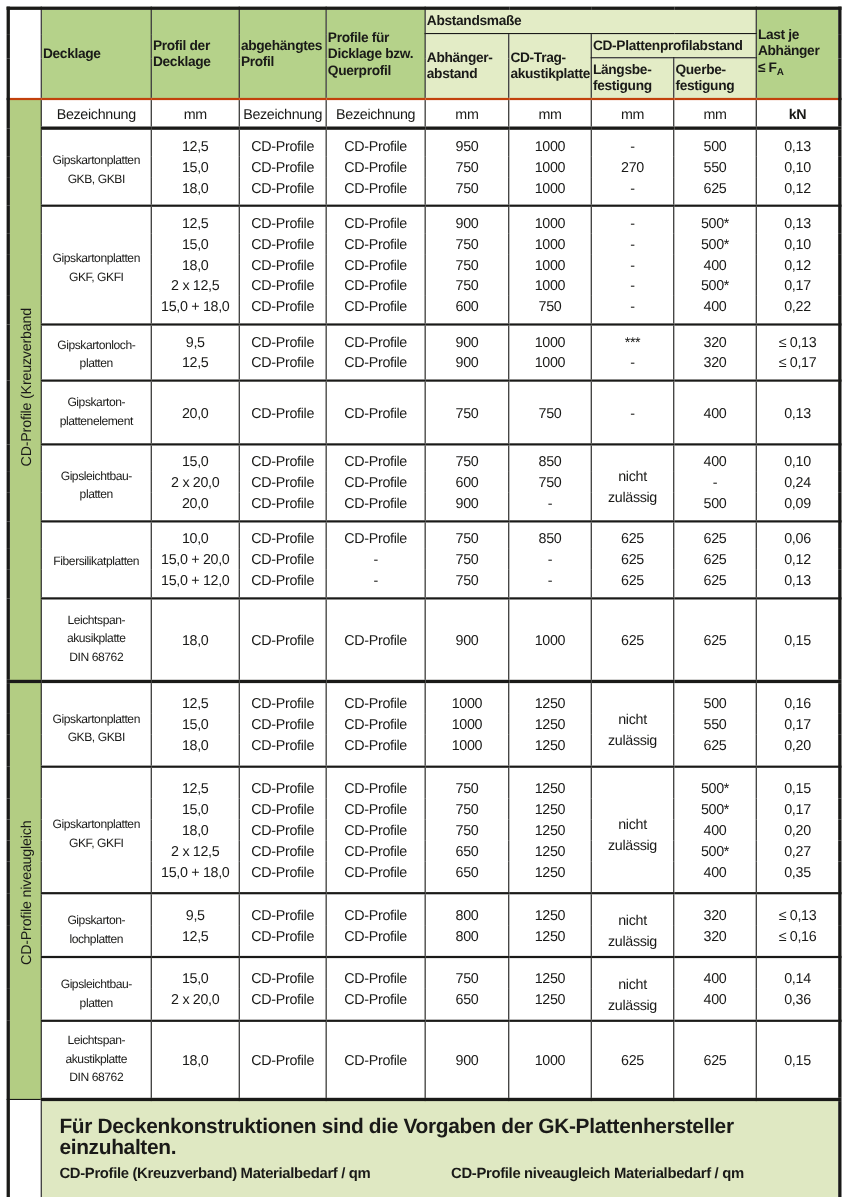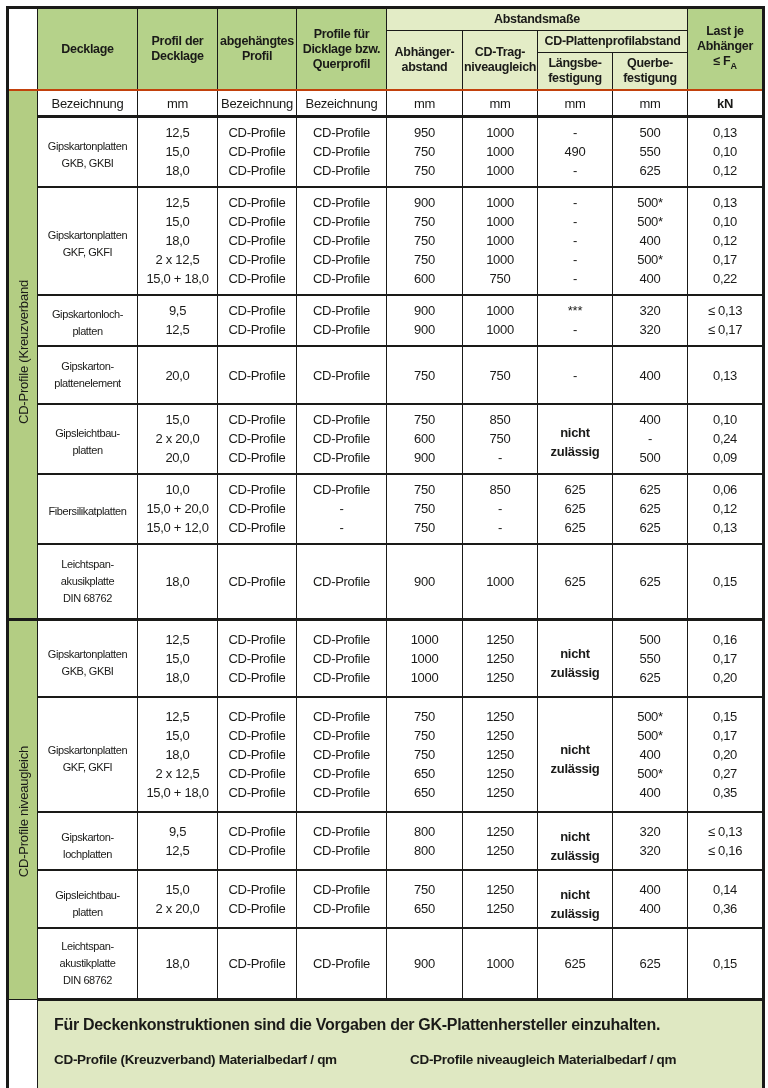--- a/index.html
+++ b/index.html
@@ -1,44 +1,44 @@
 <!DOCTYPE html>
 <html><head>
 <meta charset="utf-8">
 <style>
   html,body{margin:0;padding:0;background:#fff;}
   body{font-family:"Liberation Sans",sans-serif;color:#1a1a18;width:768px;}
   table{border-collapse:collapse;table-layout:fixed;width:756px;margin:6px;
         border:3px solid #1a1a18;border-bottom-width:6px;}
   th,td{overflow:hidden;}
   thead th{border:1px solid #1a1a18;font-weight:bold;font-size:12.5px;line-height:15px;
-        letter-spacing:-0.3px;padding:3px 1px;text-align:center;vertical-align:middle;}
+        letter-spacing:-0.3px;padding:3px 1px;text-align:left;vertical-align:middle;}
   thead{border-bottom:2px solid #1a1a18;}
   .hmain{background:#b5d28a;}
   .hsub{background:#e3ecc6;}
   .hwhite{background:#ffffff;}
   tbody td{border-left:1px solid #1a1a18;border-right:1px solid #1a1a18;text-align:center;
         font-size:13px;line-height:19px;letter-spacing:-0.3px;padding:0 1px;vertical-align:middle;}
   tr.units-row td{border-top:2px solid #c2410c;border-bottom:3px solid #1a1a18;height:24px;}
   tr.units-row td.b{font-weight:bold;}
   tr.gstart td{border-top:2px solid #1a1a18;padding-top:5px;}
   tr.gstart.sstart td{border-top:3px solid #1a1a18;}
   tr.glast td{padding-bottom:6px;}
   tr.s1.gstart td{padding-top:9px;}
   tr.s1.glast td{padding-bottom:9px;}
   tr.single td{padding-top:11px;padding-bottom:11px;}
   td.side{background:#b3cd83;border:1px solid #1a1a18;padding:0;}
   td.side.white{background:#ffffff;}
   .vtext{writing-mode:vertical-rl;transform:rotate(180deg);font-size:13px;line-height:13px;
         letter-spacing:-0.2px;display:inline-block;white-space:nowrap;}
   td.gname{font-size:11px;line-height:17px;letter-spacing:-0.4px;}
-  td.merged{vertical-align:middle;font-weight:bold;}
+  td.merged{vertical-align:middle;}
   td.notes{background:#dfe8c2;text-align:left;padding:14px 16px 10px 16px;vertical-align:top;
         border-top:3px solid #1a1a18;height:168px;}
-  .note-main{font-weight:bold;font-size:16px;letter-spacing:-0.3px;margin:0 0 16px 0;}
+  .note-main{font-weight:bold;font-size:19px;letter-spacing:-0.3px;margin:0 0 4px 0;}
   .note-cols{display:flex;gap:20px;align-items:center;}
   .note-block{flex:1;}
   .note-title{font-weight:bold;font-size:13.5px;letter-spacing:-0.3px;margin:0 0 18px 0;}
   sub{font-size:9px;}
 </style>
 </head>
 <body>
 
 <table>
   <colgroup>
@@ -61,21 +61,21 @@
       <th rowspan="3" class="hmain">abgehängtes Profil</th>
       <th rowspan="3" class="hmain">Profile für Dicklage bzw. Querprofil</th>
       <th colspan="4" class="hsub">Abstandsmaße</th>
       <th rowspan="3" class="hmain">
         <div>Last je Abhänger</div>
         <div><span>≤ F</span><sub>A</sub></div>
       </th>
     </tr>
     <tr>
       <th rowspan="2" class="hsub">Abhänger- abstand</th>
-      <th rowspan="2" class="hsub">CD-Trag- niveaugleich</th>
+      <th rowspan="2" class="hsub">CD-Trag- akustikplatte</th>
       <th colspan="2" class="hsub">CD-Plattenprofilabstand</th>
     </tr>
     <tr>
       <th class="hsub">Längsbe- festigung</th>
       <th class="hsub">Querbe- festigung</th>
     </tr>
   </thead>
   <tbody id="tbl-body">
       <tr class="units-row">
         <td class="side" rowspan="19"><span class="vtext">CD-Profile (Kreuzverband</span></td>
@@ -99,21 +99,21 @@
         <td>-</td>
         <td>500</td>
         <td>0,13</td>
       </tr>
       <tr>
         <td>15,0</td>
         <td>CD-Profile</td>
         <td>CD-Profile</td>
         <td>750</td>
         <td>1000</td>
-        <td>490</td>
+        <td>270</td>
         <td>550</td>
         <td>0,10</td>
       </tr>
       <tr class="glast ">
         <td>18,0</td>
         <td>CD-Profile</td>
         <td>CD-Profile</td>
         <td>750</td>
         <td>1000</td>
         <td>-</td>

